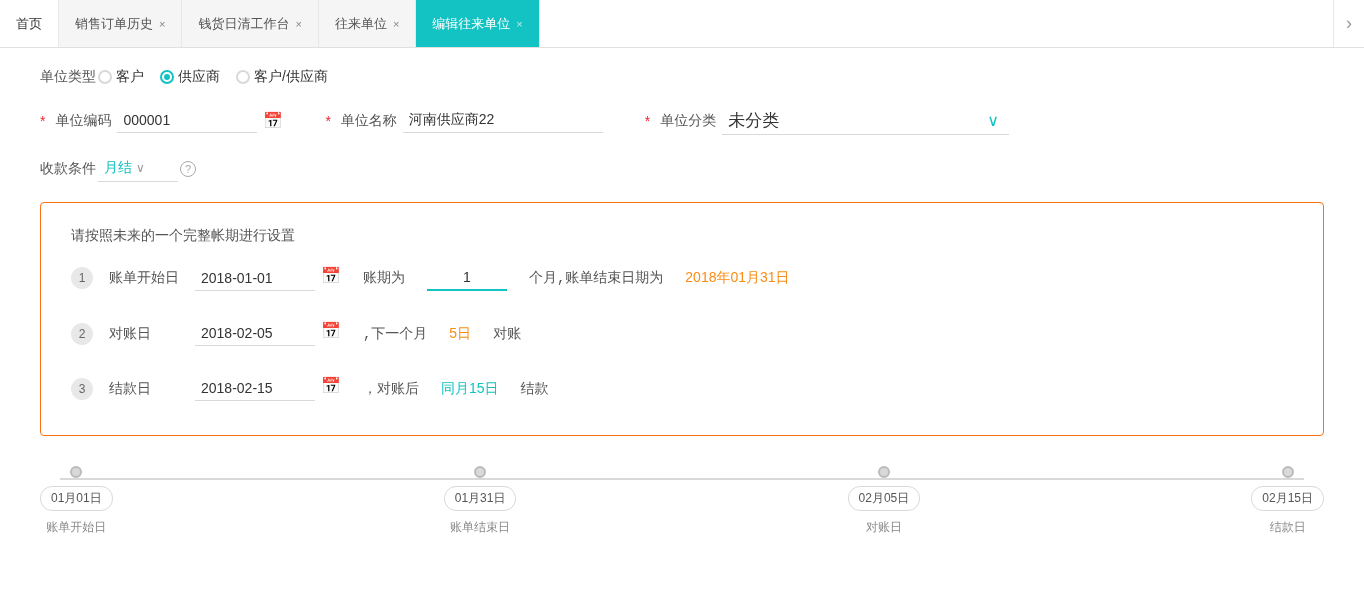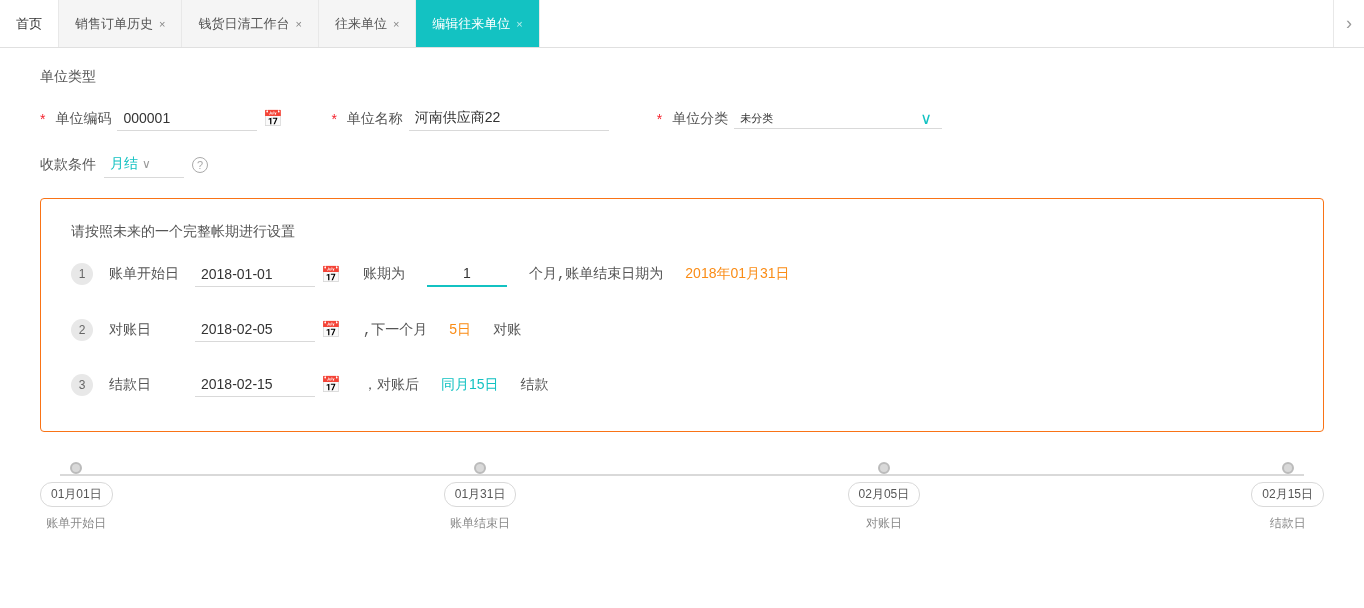--- a/index.html
+++ b/index.html
@@ -55,21 +55,21 @@
       padding: 20px 40px;
       background: #fff;
       min-height: calc(100vh - 40px);
     }
 
     
     .form-row {
       display: flex;
       align-items: center;
       margin-bottom: 20px;
-      gap: 8px;
+      gap: 2px;
     }
     .form-label {
       color: #555;
       white-space: nowrap;
     }
     .required-star {
       color: #f5222d;
       margin-right: 4px;
     }
 
@@ -154,21 +154,21 @@
 
     .dropdown-group {
       display: flex;
       align-items: center;
       gap: 4px;
     }
     .dropdown-field {
       border: none;
       border-bottom: 1px solid #d9d9d9;
       padding: 4px 60px 4px 6px;
-      font-size: 11px;
+      font-size: 17px;
       color: #333;
       background: transparent;
       outline: none;
       min-width: 180px;
     }
     .dropdown-arrow {
       margin-left: -26px;
       color: #999;
       pointer-events: none;
     }
@@ -218,21 +218,20 @@
       color: #666;
       flex-shrink: 0;
     }
     .step-label {
       color: #555;
       white-space: nowrap;
       min-width: 70px;
     }
     .step-date-field {
       display: flex;
-      align-items: center;
       gap: 6px;
     }
     .step-input {
       border: none;
       border-bottom: 1px solid #d9d9d9;
       padding: 4px 6px;
       font-size: 14px;
       color: #333;
       background: transparent;
       outline: none;
@@ -350,20 +349,34 @@
   </div>
   <div class="tab-arrow">
     <span style="font-size:18px;color:#999;">›</span>
   </div>
 </div>
 
 <div class="main-content">
 
   <div class="form-row">
     <span class="form-label">单位类型</span>
+    <div class="radio-group">
+      <label class="radio-item">
+        <div class="radio-circle"></div>
+        <span>客户</span>
+      </label>
+      <label class="radio-item">
+        <div class="radio-circle checked"></div>
+        <span>供应商</span>
+      </label>
+      <label class="radio-item">
+        <div class="radio-circle"></div>
+        <span>客户/供应商</span>
+      </label>
+    </div>
   </div>
 
   <div class="form-row">
     <div class="field-group">
       <span class="required-star">*</span>
       <span class="form-label">单位编码</span>
       <input class="input-field" type="text" value="000001" style="">
       <span class="calendar-icon">📅</span>
     </div>
     <div class="field-group" style="margin-right:40px;">

